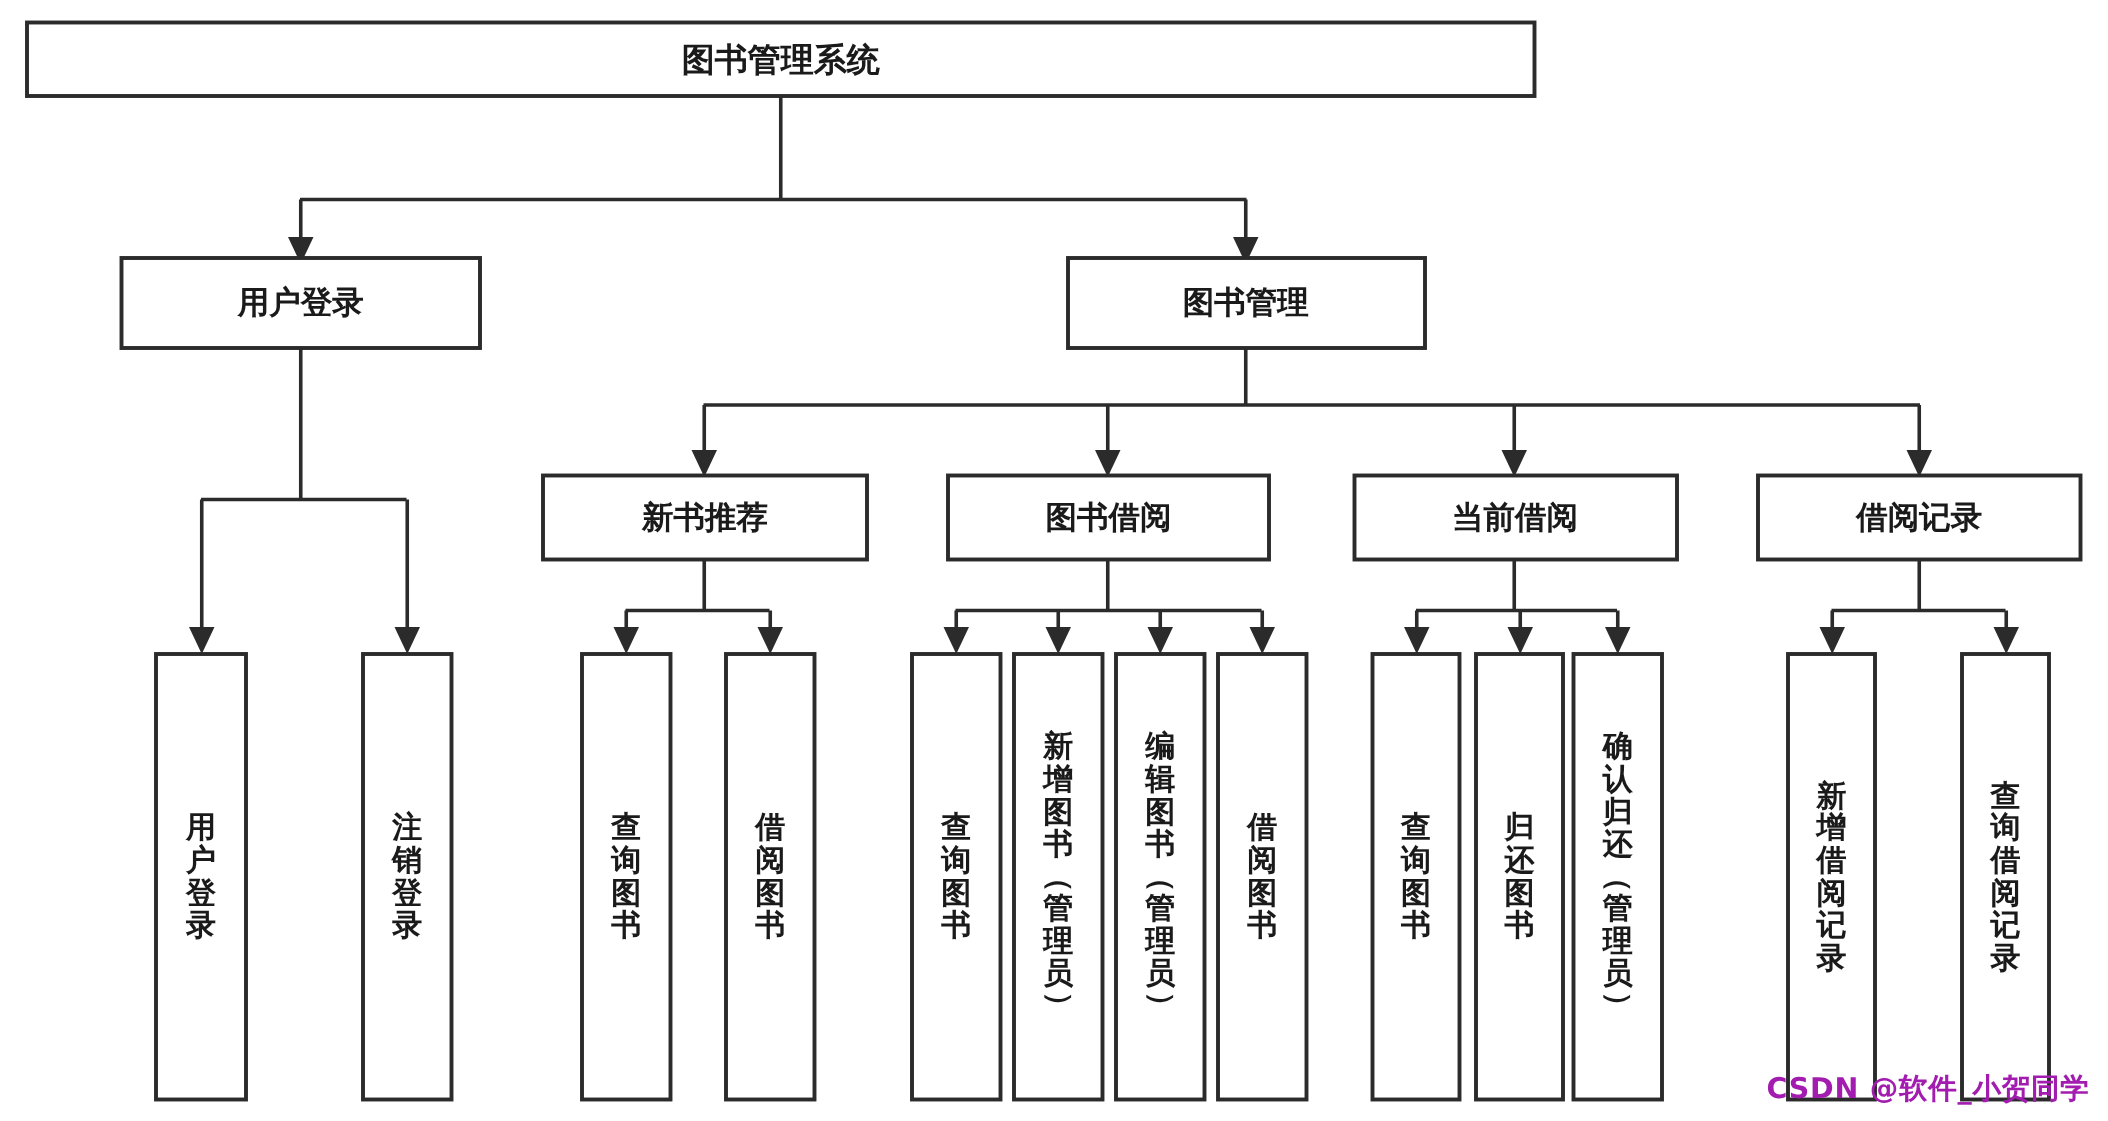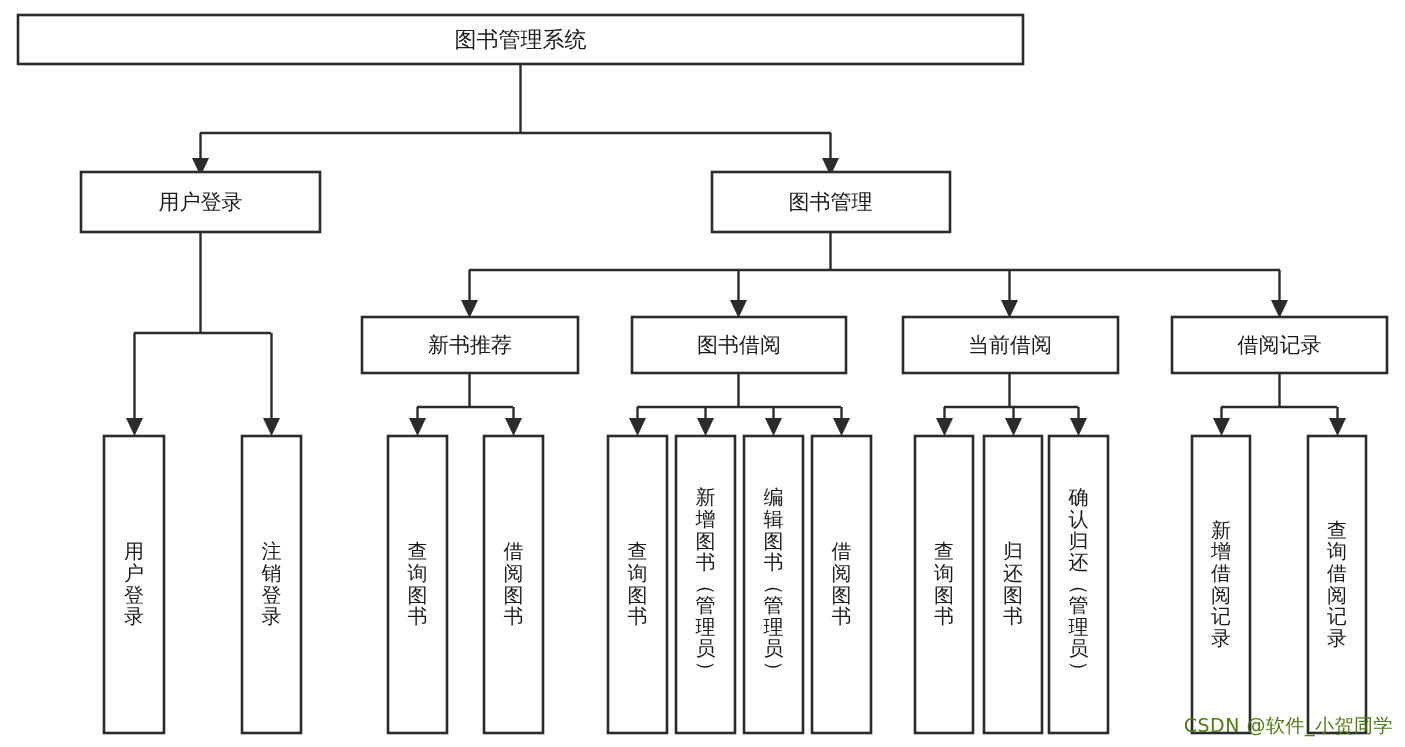--- a/index.html
+++ b/index.html
@@ -11,20 +11,21 @@
     width: 1405px;
     height: 747px;
     overflow: hidden;
     font-family: "DejaVu Sans", "Liberation Sans", sans-serif;
   }
   #diagram-root {
     position: relative;
     width: 1405px;
     height: 747px;
     background: #ffffff;
+    font-weight: bold;
   }
   svg#flow {
     position: absolute;
     top: 0;
     left: 0;
     width: 1405px;
     height: 747px;
     display: block;
   }
   .node-box {
@@ -72,21 +73,21 @@
   }
   .vlabel span.paren {
     transform: rotate(90deg);
   }
   #watermark {
     position: absolute;
     right: 12px;
     bottom: 8px;
     font-family: "DejaVu Sans", "Liberation Sans", sans-serif;
     font-size: 19px;
-    color: #4d7c0f;
+    color: #a21caf;
     letter-spacing: 0.5px;
     white-space: nowrap;
     user-select: none;
   }
 </style>
 </head>
 <body>
 
 <div id="diagram-root">
 

